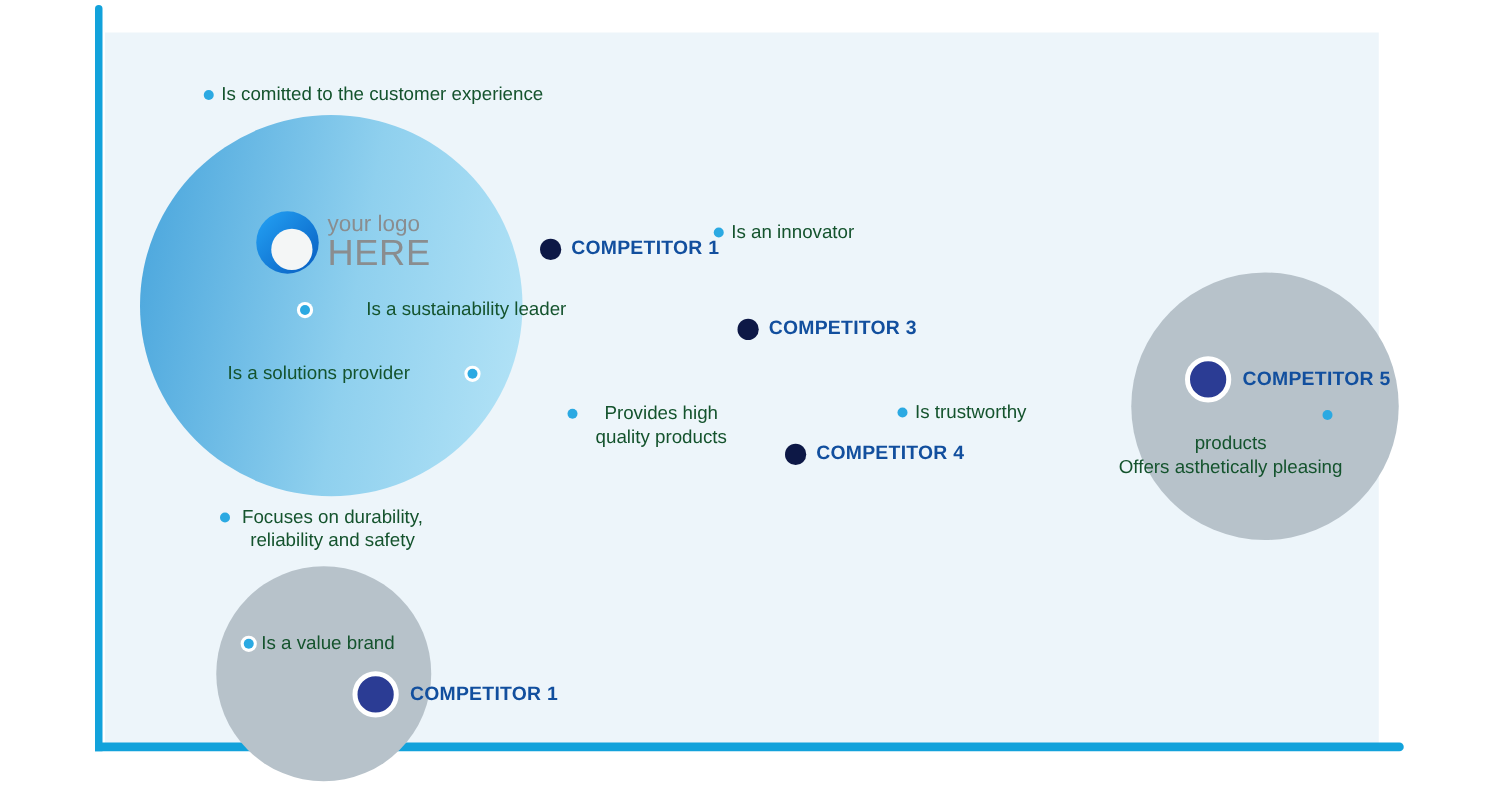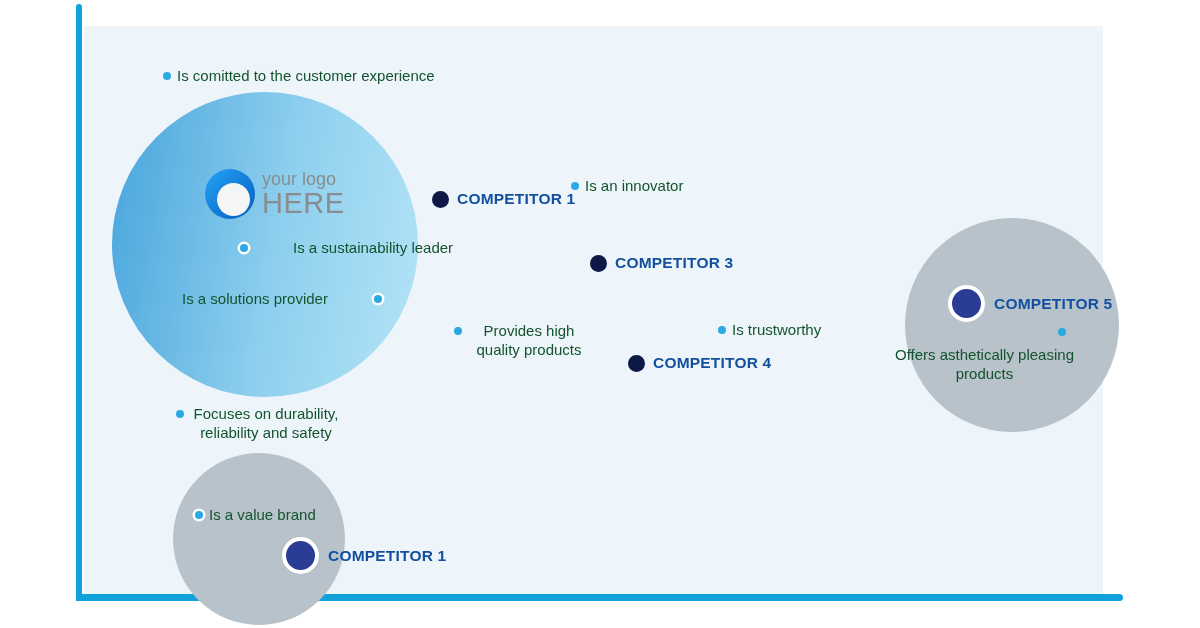--- a/index.html
+++ b/index.html
@@ -109,22 +109,22 @@
     </span>
   </div>
 
   <div class="attr" style="left:195px;top:505px;">
     <span class="dot ring"></span>
     <span>Is a value brand</span>
   </div>
 
   <div class="attr two" style="left:887px;top:345px;">
     <span style="width:195px;">
+      <span class="txt-center">products</span>
       <span class="txt-center">Offers asthetically pleasing</span>
-      <span class="txt-center">products</span>
     </span>
   </div>
   <span class="lone-dot" style="left:1058px;top:328px;"></span>
 
   <div class="comp big" style="left:282px;top:537px;">
     <span class="royal-dot"></span>
     <span>COMPETITOR 1</span>
   </div>
 
   <div class="comp" style="left:432px;top:190px;">

